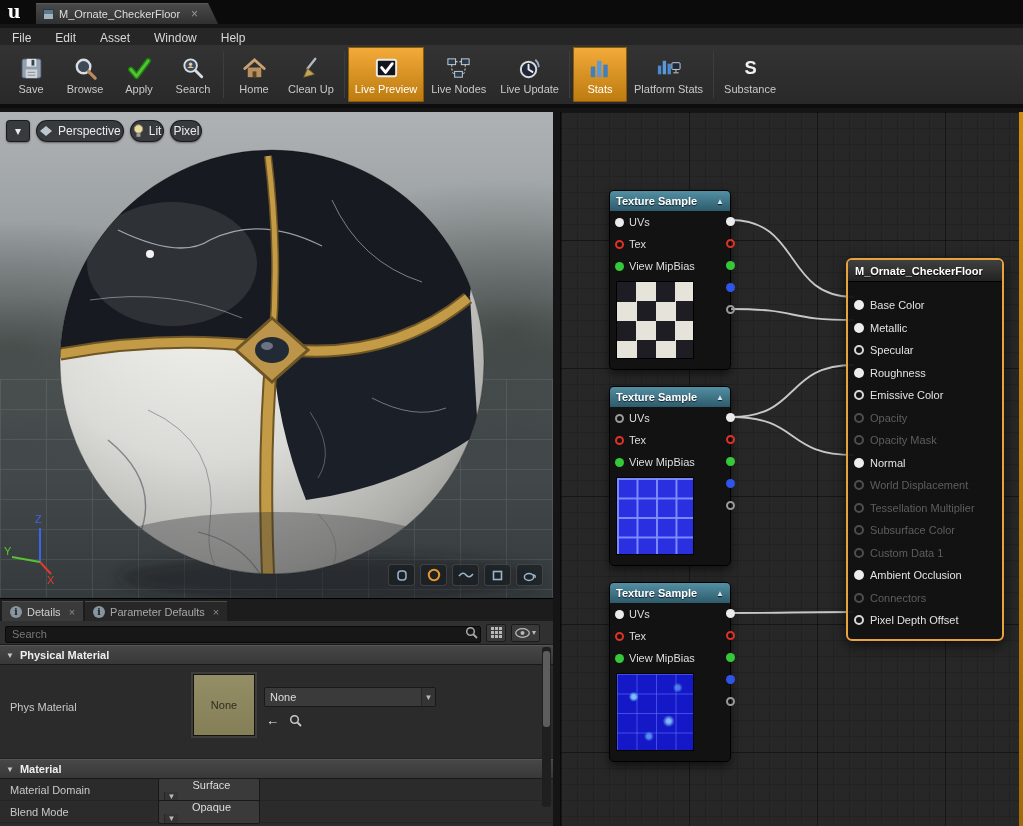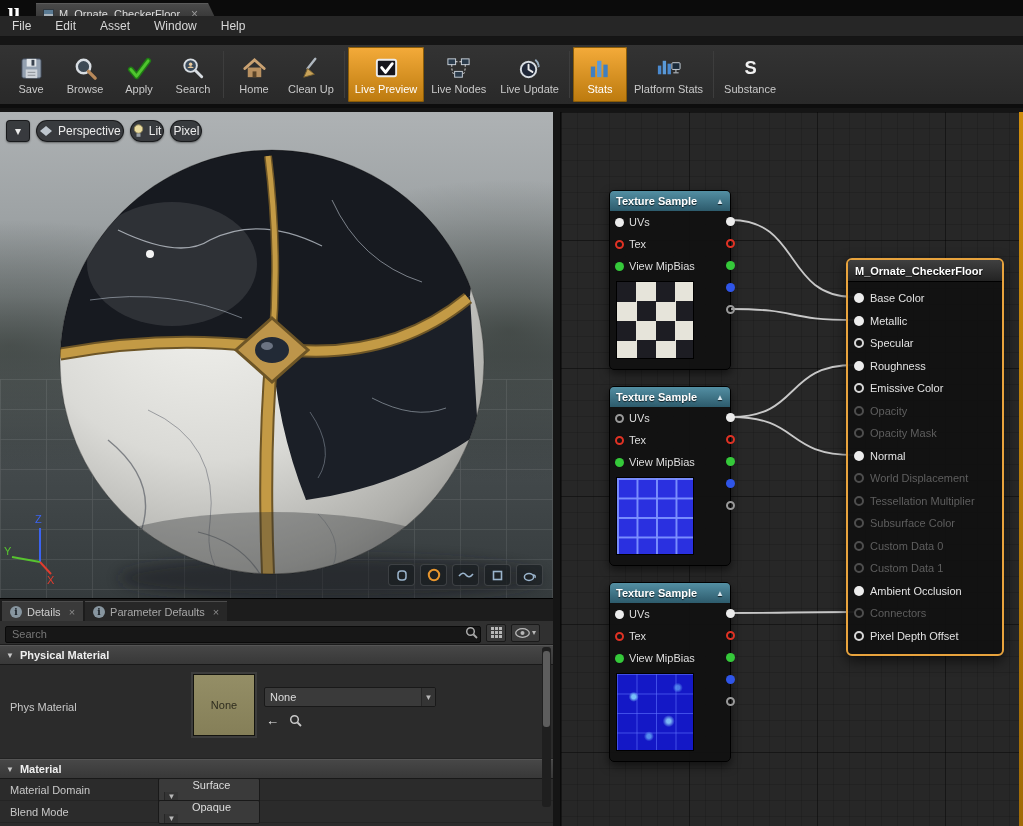--- a/index.html
+++ b/index.html
@@ -7,21 +7,21 @@
 
   
   #tabbar{position:absolute;left:0;top:0;width:1023px;height:24px;background:#0b0b0b;display:flex;align-items:flex-end;}
   .logo{width:28px;height:24px;display:flex;align-items:center;justify-content:center;color:#fff;font-family:"DejaVu Serif",serif;font-weight:bold;font-size:18px;line-height:24px;}
   .doc-tab{height:21px;margin-left:8px;background:linear-gradient(#4a4a4a,#303030);color:#ddd;font-size:11px;display:flex;align-items:center;gap:5px;padding:0 20px 0 7px;clip-path:polygon(0 0,calc(100% - 10px) 0,100% 100%,0 100%);border-top:1px solid #5a5a5a;}
   .doc-ico{width:11px;height:11px;background:#a8b2ba;border:1px solid #30383f;display:inline-block;}
   .doc-ico i{display:block;width:100%;height:4px;background:#5a7a93;}
   .tab-close{color:#999;font-size:12px;margin-left:6px;}
 
   
-  #menubar{position:absolute;left:0;top:16px;width:1023px;height:21px;background:#262626;display:flex;border-bottom:1px solid #141414;}
+  #menubar{position:absolute;left:0;top:28px;width:1023px;height:21px;background:#262626;display:flex;border-bottom:1px solid #141414;}
   .menu-item{padding:0 12px;color:#d8d8d8;font-size:12px;height:100%;display:flex;align-items:center;}
 
   
   #toolbar{position:absolute;left:0;top:45px;width:1023px;height:63px;background:linear-gradient(#333333,#292929);display:flex;align-items:stretch;padding:2px 0 2px 4px;border-bottom:4px solid #0d0d0d;}
   .tb-btn{display:flex;flex-direction:column;align-items:center;justify-content:center;gap:1px;min-width:54px;padding:2px 7px;color:#c9c9c9;font-size:11px;border-radius:2px;}
   .tb-btn.active{background:linear-gradient(#f4ab3a,#bc7a0e);color:#fff;box-shadow:inset 0 0 0 1px #8a5c08;}
   .tb-icon{width:28px;height:28px;display:flex;align-items:center;justify-content:center;}
   .tb-label{white-space:nowrap;}
   .tb-divider{width:1px;background:#161616;border-right:1px solid #3d3d3d;margin:4px 3px;}
 
@@ -105,21 +105,21 @@
   .noise-blue{background-color:#1418c6;background-image:
     radial-gradient(circle at 22% 30%,rgba(130,210,255,.9) 2px,transparent 5px),
     radial-gradient(circle at 68% 62%,rgba(150,225,255,.8) 2px,transparent 6px),
     radial-gradient(circle at 42% 82%,rgba(110,190,255,.7) 2px,transparent 5px),
     radial-gradient(circle at 80% 18%,rgba(110,190,255,.6) 2px,transparent 5px),
     linear-gradient(rgba(95,115,255,.6) 1px,transparent 1px),linear-gradient(90deg,rgba(95,115,255,.6) 1px,transparent 1px);
     background-size:auto,auto,auto,auto,19.5px 19.5px,19.5px 19.5px;}
 
   .mat-node{position:absolute;left:285px;top:146px;width:158px;background:rgba(17,17,17,.95);border:2px solid #e8a33d;border-radius:6px;box-shadow:0 5px 14px rgba(0,0,0,.6);z-index:3;}
   .mat-header{height:22px;background:linear-gradient(#404040,#232323);border-bottom:1px solid #000;border-radius:4px 4px 0 0;display:flex;align-items:center;padding:0 7px;color:#fff;font-weight:bold;font-size:11px;text-shadow:0 1px 1px #000;}
-  .mat-body{padding:5px 0 7px;}
+  .mat-body{padding:12px 0 7px;}
   .mat-row{height:22.5px;display:flex;align-items:center;gap:6px;padding-left:6px;font-size:11px;color:#e2e2e2;}
   .mat-row.disabled{color:#5e5e5e;}
   .mpin{width:10px;height:10px;border-radius:50%;flex:0 0 auto;}
   .mpin.filled{background:#ededed;}
   .mpin.hollow{border:2px solid #d8d8d8;}
   .mpin.disabled{border:2px solid #4e4e4e;}
 </style>
 </head>
 <body>
 
@@ -602,24 +602,20 @@
         <div class="mat-row disabled">
           <span class="mpin disabled"></span>
           <span>Tessellation Multiplier</span>
         </div>
         <div class="mat-row disabled">
           <span class="mpin disabled"></span>
           <span>Subsurface Color</span>
         </div>
         <div class="mat-row disabled">
           <span class="mpin disabled"></span>
-          <span>Custom Data 0</span>
-        </div>
-        <div class="mat-row disabled">
-          <span class="mpin disabled"></span>
           <span>Custom Data 1</span>
         </div>
         <div class="mat-row">
           <span class="mpin filled"></span>
           <span>Ambient Occlusion</span>
         </div>
         <div class="mat-row disabled">
           <span class="mpin disabled"></span>
           <span>Connectors</span>
         </div>

